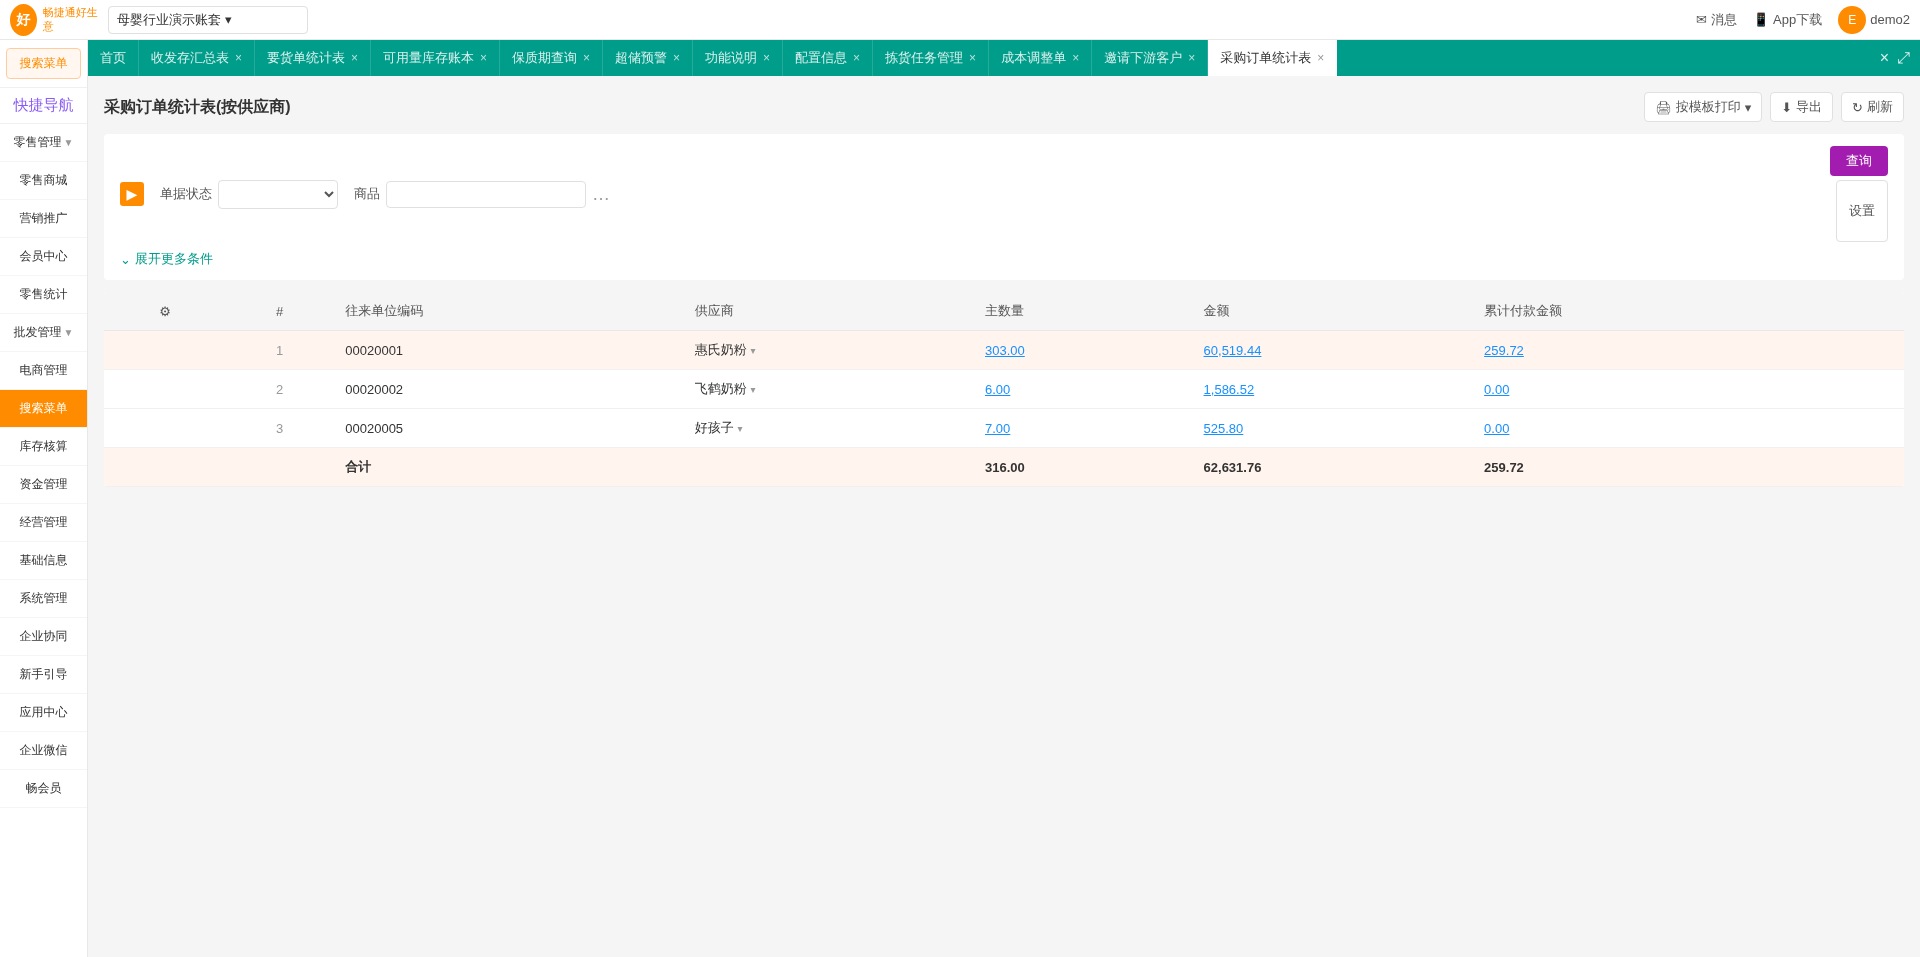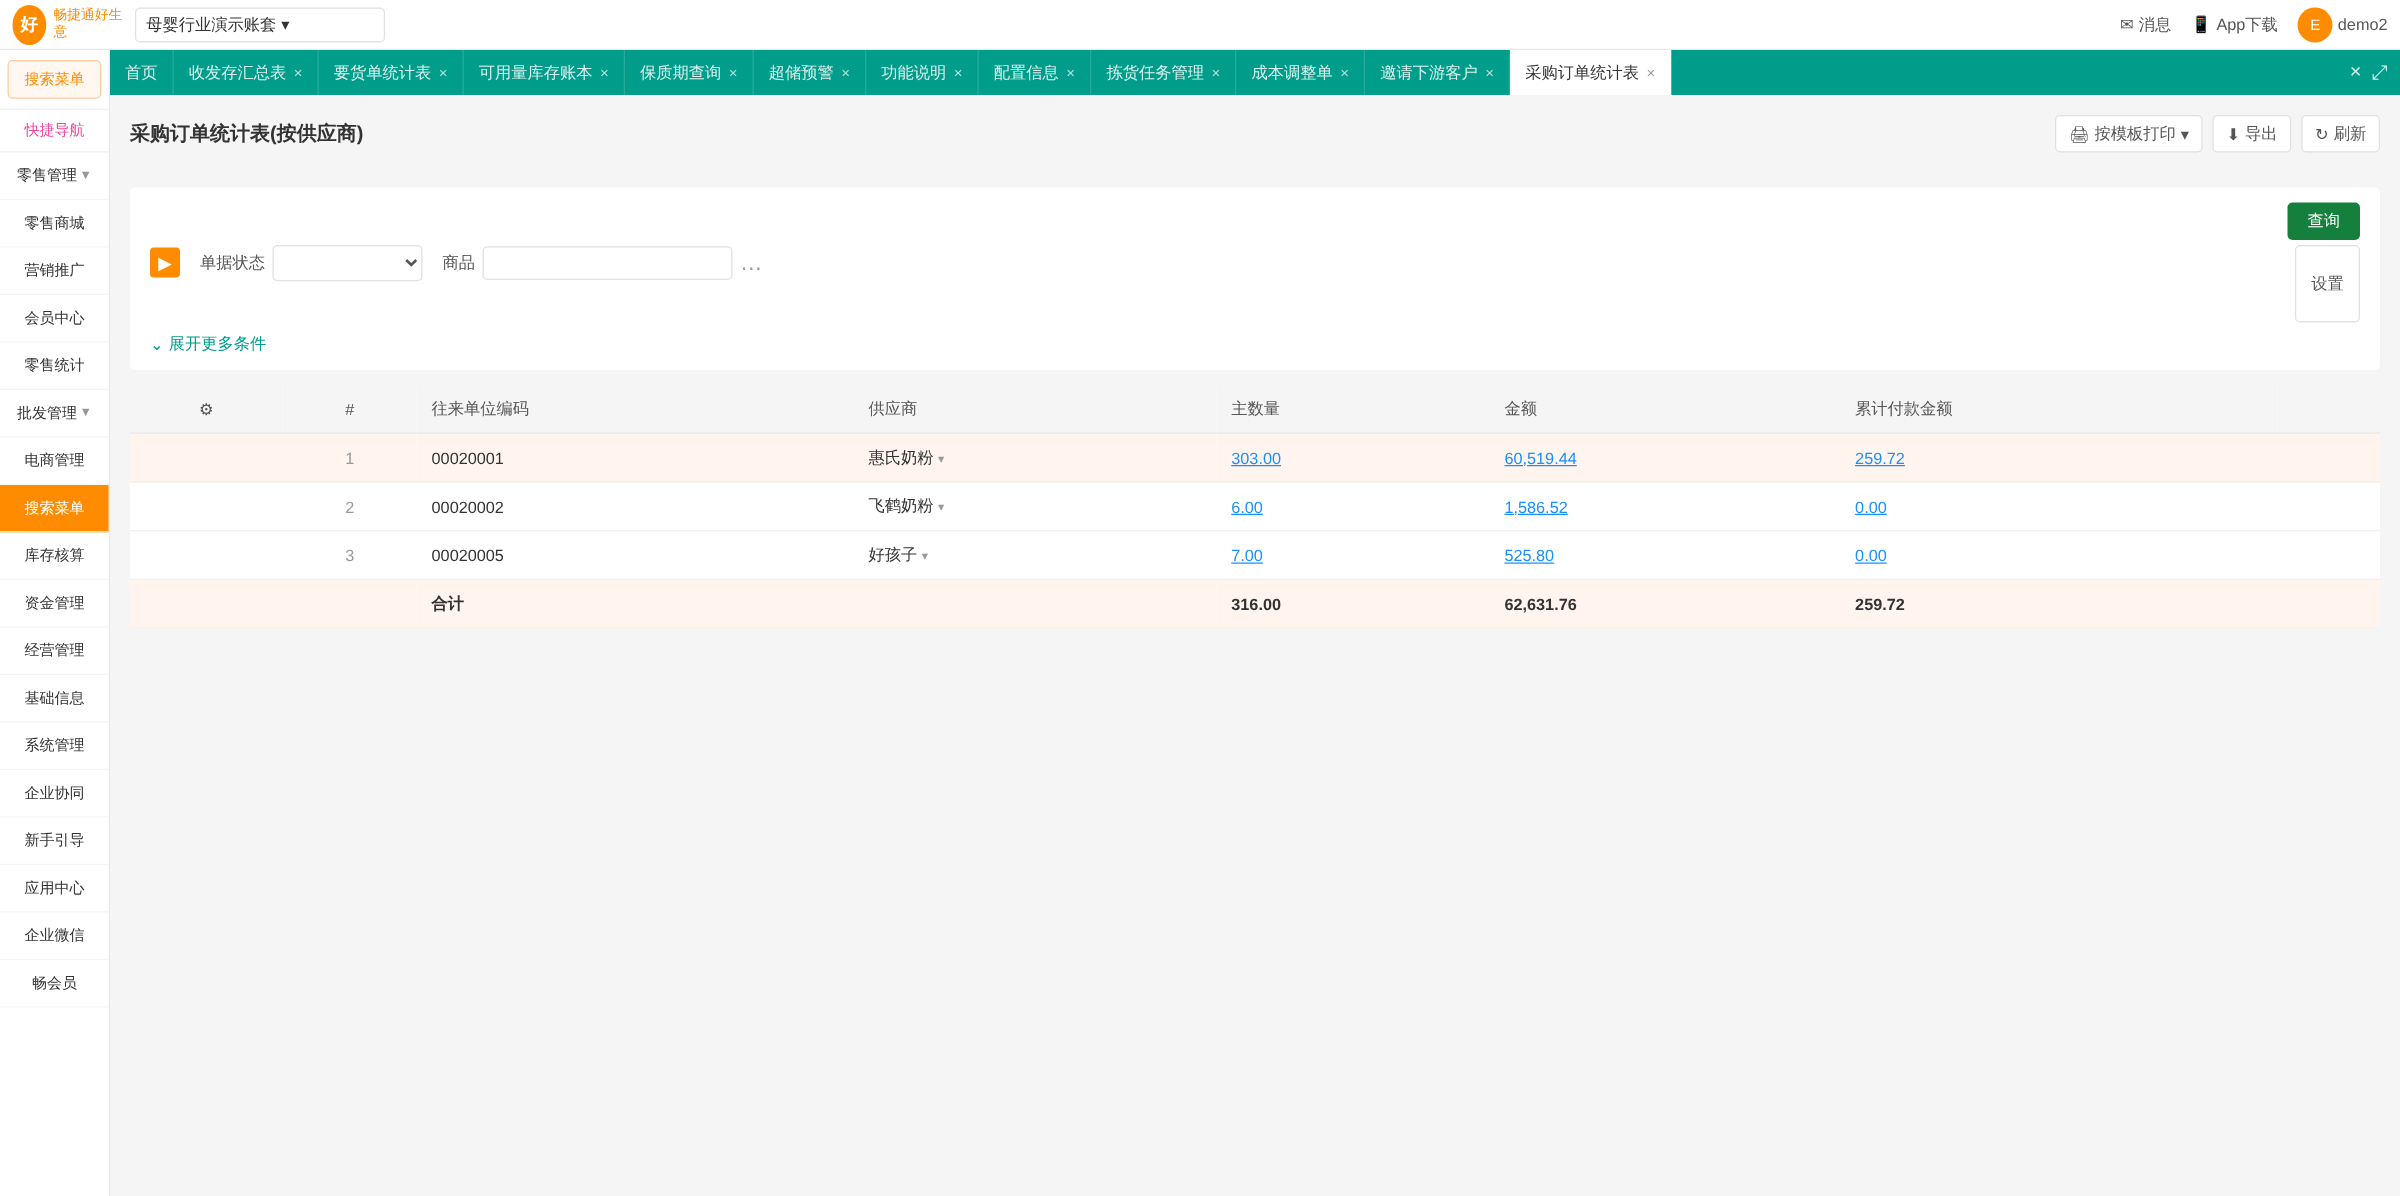--- a/index.html
+++ b/index.html
@@ -15,21 +15,21 @@
     .top-bar-action { display: flex; align-items: center; gap: 4px; color: #555; font-size: 13px; cursor: pointer; }
     .user-avatar { width: 28px; height: 28px; background: #ff8c00; border-radius: 50%; display: flex; align-items: center; justify-content: center; color: white; font-size: 12px; }
 
     
     .main-layout { display: flex; flex: 1; overflow: hidden; }
 
     
     .sidebar { width: 88px; background: #fff; border-right: 1px solid #e8e8e8; display: flex; flex-direction: column; overflow-y: auto; flex-shrink: 0; }
     .sidebar-search { padding: 8px 6px; border-bottom: 1px solid #f0f0f0; }
     .sidebar-search-btn { width: 100%; padding: 6px; background: #fff7f0; border: 1px solid #ffcca0; border-radius: 4px; color: #ff8c00; font-size: 12px; cursor: pointer; text-align: center; }
-    .sidebar-nav-btn { padding: 8px 6px; text-align: center; font-size: 12px; color: #ec4899; cursor: pointer; border-bottom: 1px solid #f0f0f0; }
+    .sidebar-nav-btn { padding: 8px 6px; text-align: center; font-size: 15px; color: #8b5cf6; cursor: pointer; border-bottom: 1px solid #f0f0f0; }
     .sidebar-item { padding: 10px 6px; text-align: center; font-size: 12px; color: #333; cursor: pointer; border-bottom: 1px solid #f5f5f5; display: flex; flex-direction: column; align-items: center; gap: 2px; }
     .sidebar-item.active { background: #ff8c00; color: white; }
     .sidebar-item.has-arrow { flex-direction: row; justify-content: center; gap: 2px; }
     .sidebar-arrow { font-size: 10px; color: #999; }
 
     
     .tab-bar { background: #009d8a; display: flex; align-items: center; flex-shrink: 0; overflow-x: auto; height: 36px; }
     .tab-bar::-webkit-scrollbar { height: 0; }
     .tab-item { display: flex; align-items: center; gap: 4px; padding: 0 12px; height: 36px; font-size: 13px; color: rgba(255,255,255,0.85); cursor: pointer; white-space: nowrap; border-right: 1px solid rgba(255,255,255,0.15); flex-shrink: 0; }
     .tab-item.active { background: #fff; color: #333; }
@@ -37,41 +37,41 @@
     .tab-close { font-size: 12px; color: rgba(255,255,255,0.7); cursor: pointer; margin-left: 2px; }
     .tab-item.active .tab-close { color: #999; }
     .tab-bar-actions { margin-left: auto; display: flex; align-items: center; padding: 0 8px; gap: 4px; flex-shrink: 0; }
     .tab-bar-btn { color: rgba(255,255,255,0.85); cursor: pointer; font-size: 16px; padding: 2px; }
 
     
     .content-area { flex: 1; overflow-y: auto; background: #f5f5f5; }
     .page-content { padding: 16px; }
 
     
-    .page-header { display: flex; align-items: center; justify-content: space-between; margin-bottom: 28px; }
+    .page-header { display: flex; align-items: center; justify-content: space-between; margin-bottom: 12px; }
     .page-title { font-size: 16px; font-weight: bold; color: #333; }
     .page-actions { display: flex; align-items: center; gap: 8px; }
     .btn-print { display: flex; align-items: center; gap: 4px; padding: 5px 10px; border: 1px solid #e0e0e0; background: #fff; border-radius: 4px; font-size: 13px; color: #555; cursor: pointer; }
     .btn-export { display: flex; align-items: center; gap: 4px; padding: 5px 10px; border: 1px solid #e0e0e0; background: #fff; border-radius: 4px; font-size: 13px; color: #555; cursor: pointer; }
     .btn-refresh { display: flex; align-items: center; gap: 4px; padding: 5px 10px; border: 1px solid #e0e0e0; background: #fff; border-radius: 4px; font-size: 13px; color: #555; cursor: pointer; }
 
     
     .filter-section { background: #fff; border-radius: 4px; padding: 12px 16px; margin-bottom: 12px; }
     .filter-row { display: flex; align-items: center; gap: 16px; flex-wrap: wrap; }
     .filter-toggle { width: 24px; height: 24px; background: #ff8c00; color: white; border-radius: 3px; display: flex; align-items: center; justify-content: center; cursor: pointer; font-size: 14px; flex-shrink: 0; }
     .filter-group { display: flex; align-items: center; gap: 6px; }
     .filter-label { font-size: 13px; color: #555; white-space: nowrap; }
     .date-shortcuts { display: flex; gap: 4px; }
     .date-btn { padding: 3px 8px; border: 1px solid #e0e0e0; border-radius: 3px; font-size: 12px; color: #555; cursor: pointer; background: #fff; }
     .date-btn.more { color: #999; }
     .date-range-tag { display: flex; align-items: center; gap: 4px; background: #fff7f0; border: 1px solid #ffcca0; border-radius: 12px; padding: 2px 8px; font-size: 12px; color: #ff8c00; }
     .filter-select { border: 1px solid #e0e0e0; border-radius: 4px; padding: 5px 8px; font-size: 13px; min-width: 120px; background: #fff; color: #555; }
     .filter-input { border: 1px solid #e0e0e0; border-radius: 4px; padding: 5px 8px; font-size: 13px; min-width: 200px; background: #fff; color: #555; }
     .btn-more { color: #999; cursor: pointer; font-size: 18px; }
-    .btn-query { background: #15803d; color: white; border: none; border-radius: 4px; padding: 6px 16px; font-size: 13px; cursor: pointer; }
+    .btn-query { background: #a21caf; color: white; border: none; border-radius: 4px; padding: 6px 16px; font-size: 13px; cursor: pointer; }
     .btn-settings { border: 1px solid #e0e0e0; background: #fff; color: #555; border-radius: 4px; padding: 21px 12px; font-size: 13px; cursor: pointer; }
     .expand-btn { display: flex; align-items: center; gap: 4px; color: #009d8a; font-size: 13px; cursor: pointer; margin: 8px auto 0; }
 
     
     .table-section { background: #fff; border-radius: 4px; overflow: hidden; }
     .data-table { width: 100%; border-collapse: collapse; }
     .data-table th { background: #f5f5f5; padding: 10px 12px; text-align: left; font-size: 13px; color: #555; font-weight: normal; border-bottom: 1px solid #e8e8e8; }
     .data-table th.num { text-align: center; }
     .data-table td { padding: 10px 12px; font-size: 13px; color: #333; border-bottom: 1px solid #f0f0f0; }
     .data-table td.num { text-align: center; color: #999; }

